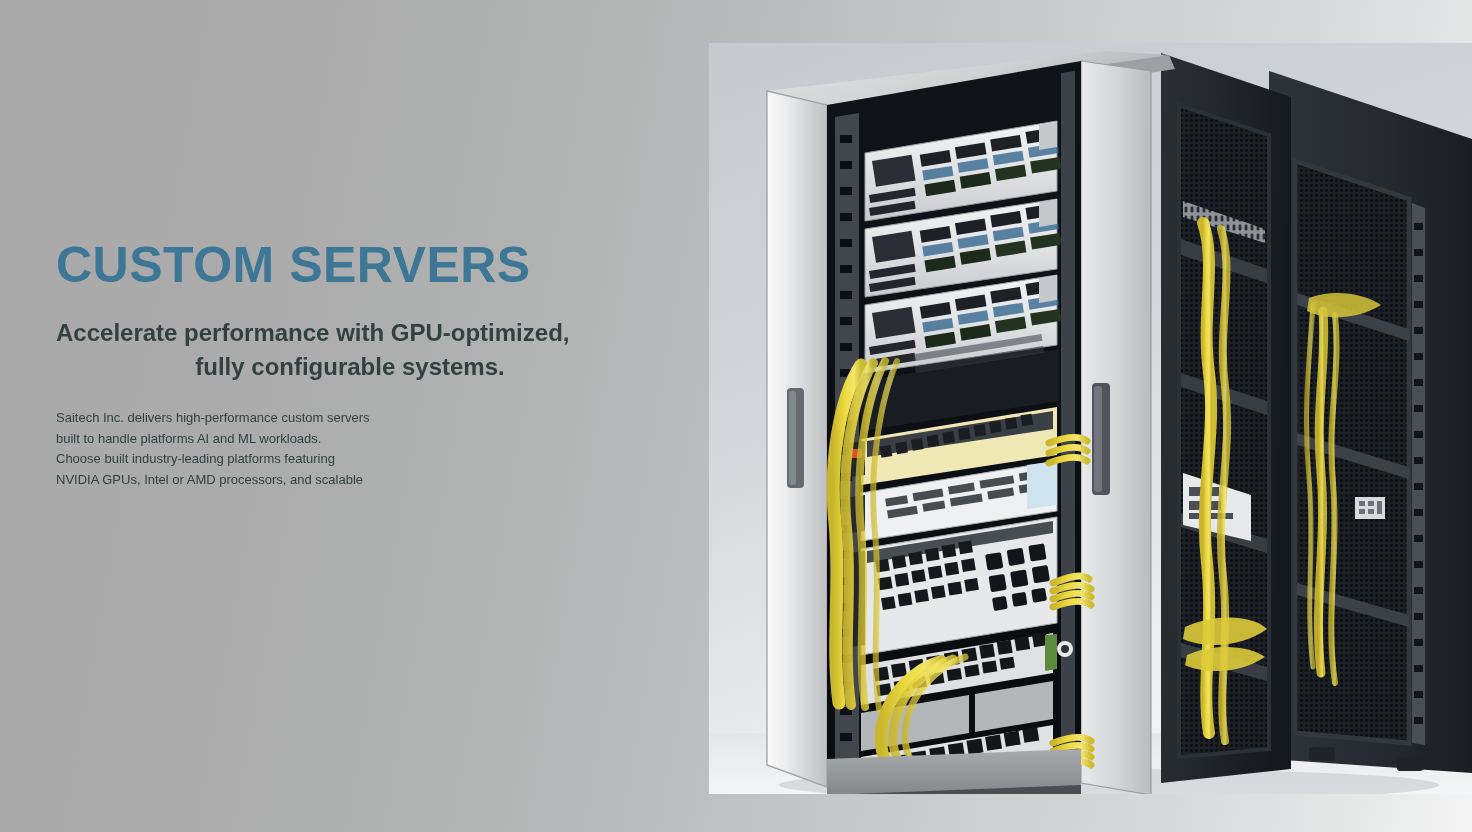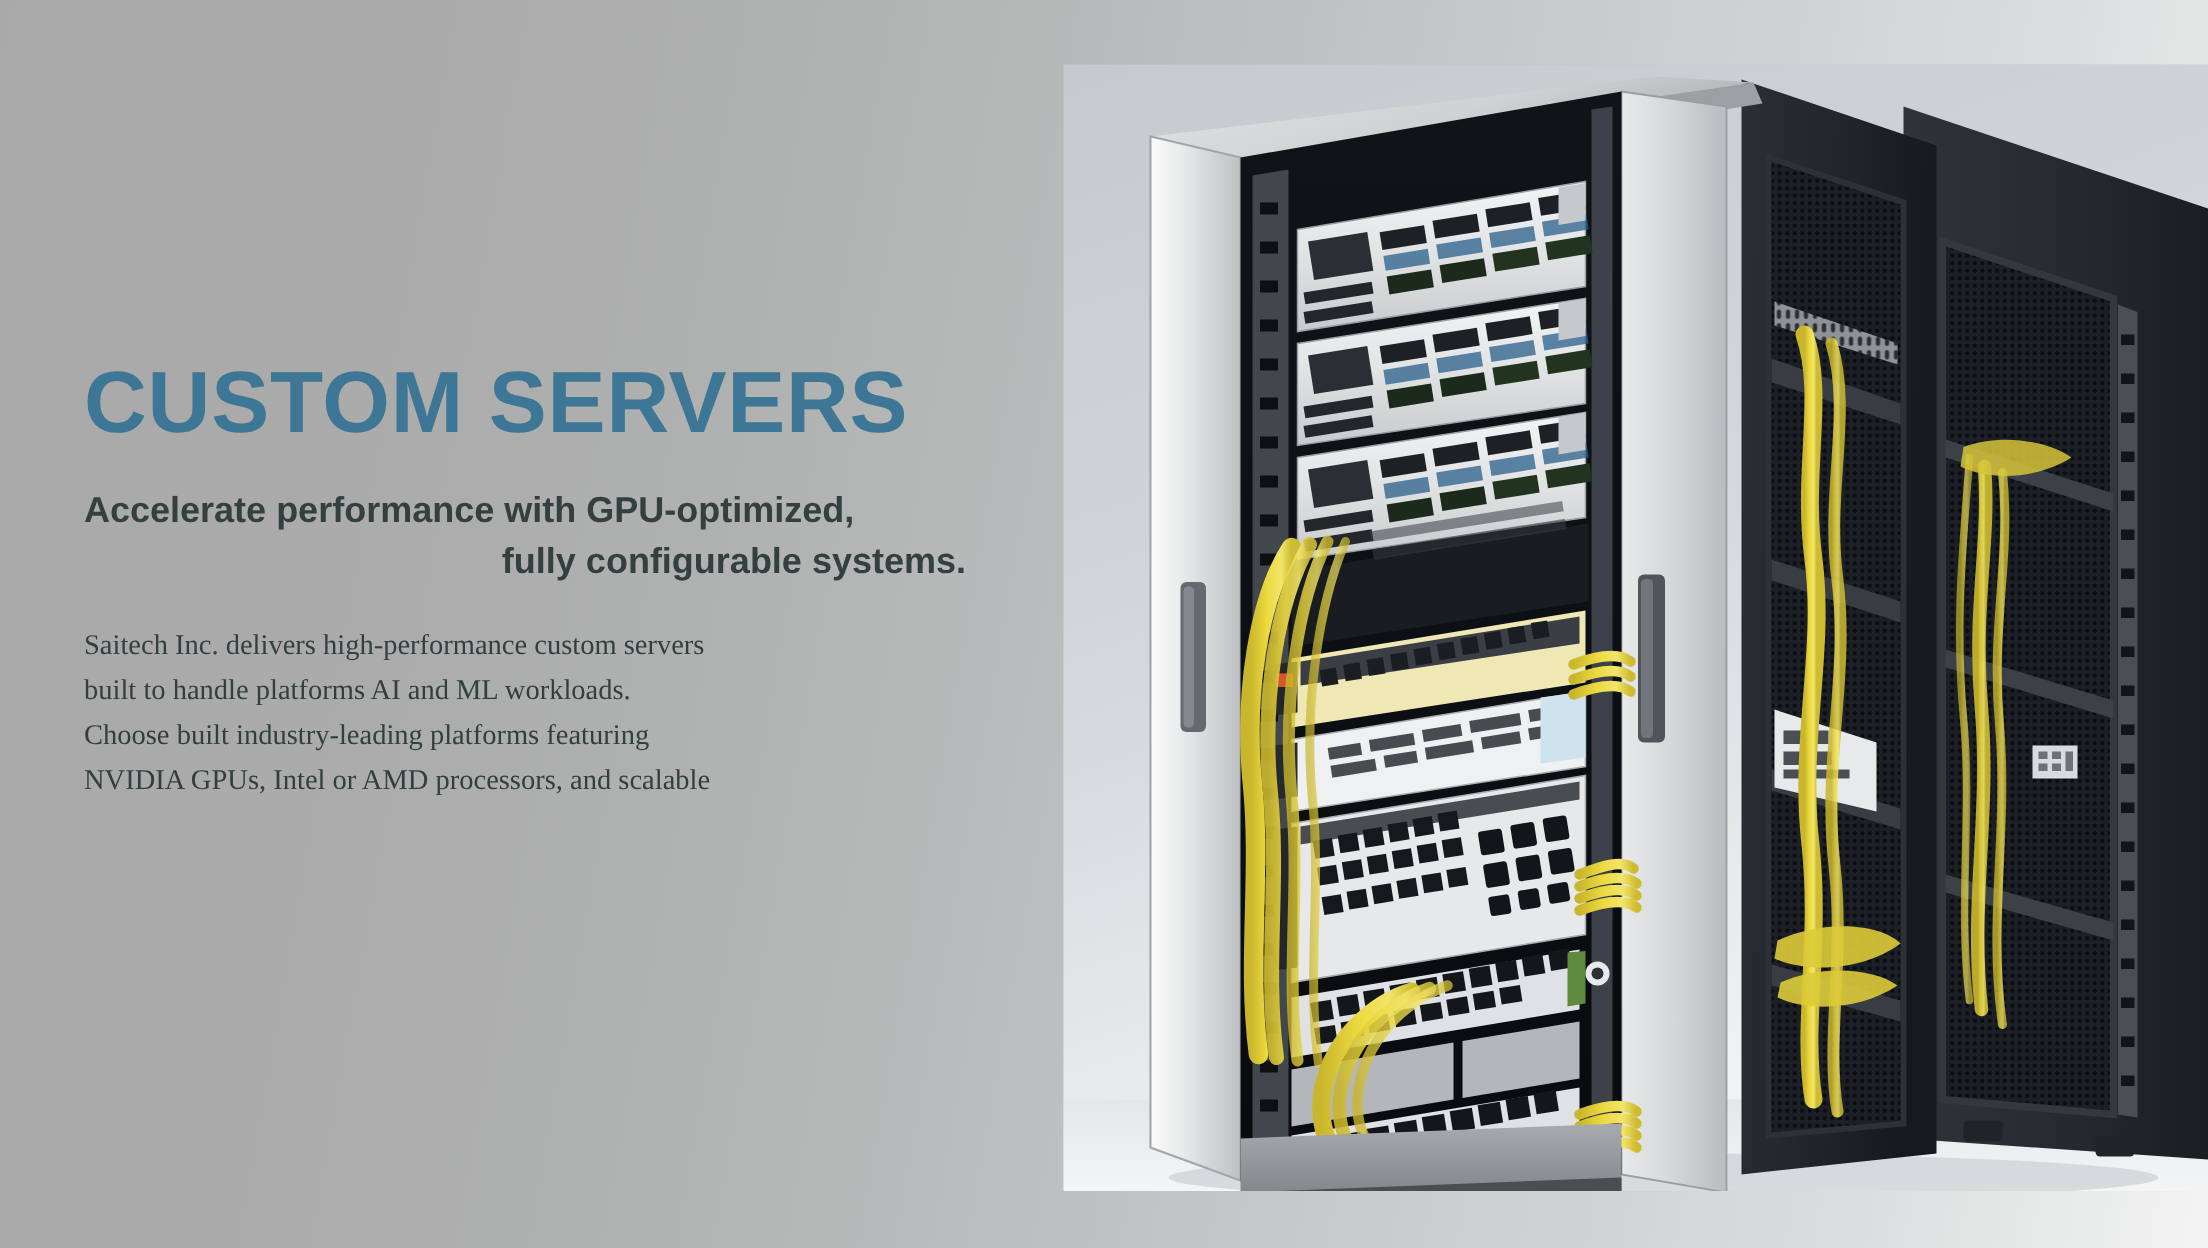--- a/index.html
+++ b/index.html
@@ -36,47 +36,46 @@
 
   
   .text-col {
     position: absolute;
     left: 56px;
     top: 240px;
     width: 600px;
   }
 
   .headline {
-    font-size: 58px;
+    font-size: 50px;
     font-weight: bold;
     letter-spacing: 0.5px;
     line-height: 1.0;
     color: #3d7795;
     margin-bottom: 26px;
     white-space: nowrap;
   }
 
   .subhead {
     font-size: 24px;
     font-weight: bold;
     color: #33403f;
     line-height: 1.42;
     width: 588px;
     text-align: justify;
     margin-bottom: 24px;
   }
-  .subhead .last-line { display: block; text-align: right; }
+  .subhead .last-line { display: block; text-align: center; }
 
   .body-copy {
-    font-size: 19px;
+    font-size: 13px;
     font-weight: normal;
     color: #313f3f;
     line-height: 1.58;
     width: 560px;
-    font-family: Liberation Serif, serif;
   }
   .body-copy .ln { display: block; white-space: nowrap; }
 
   
   .photo-frame {
     position: absolute;
     left: 709px;
     top: 43px;
     width: 763px;
     height: 751px;

